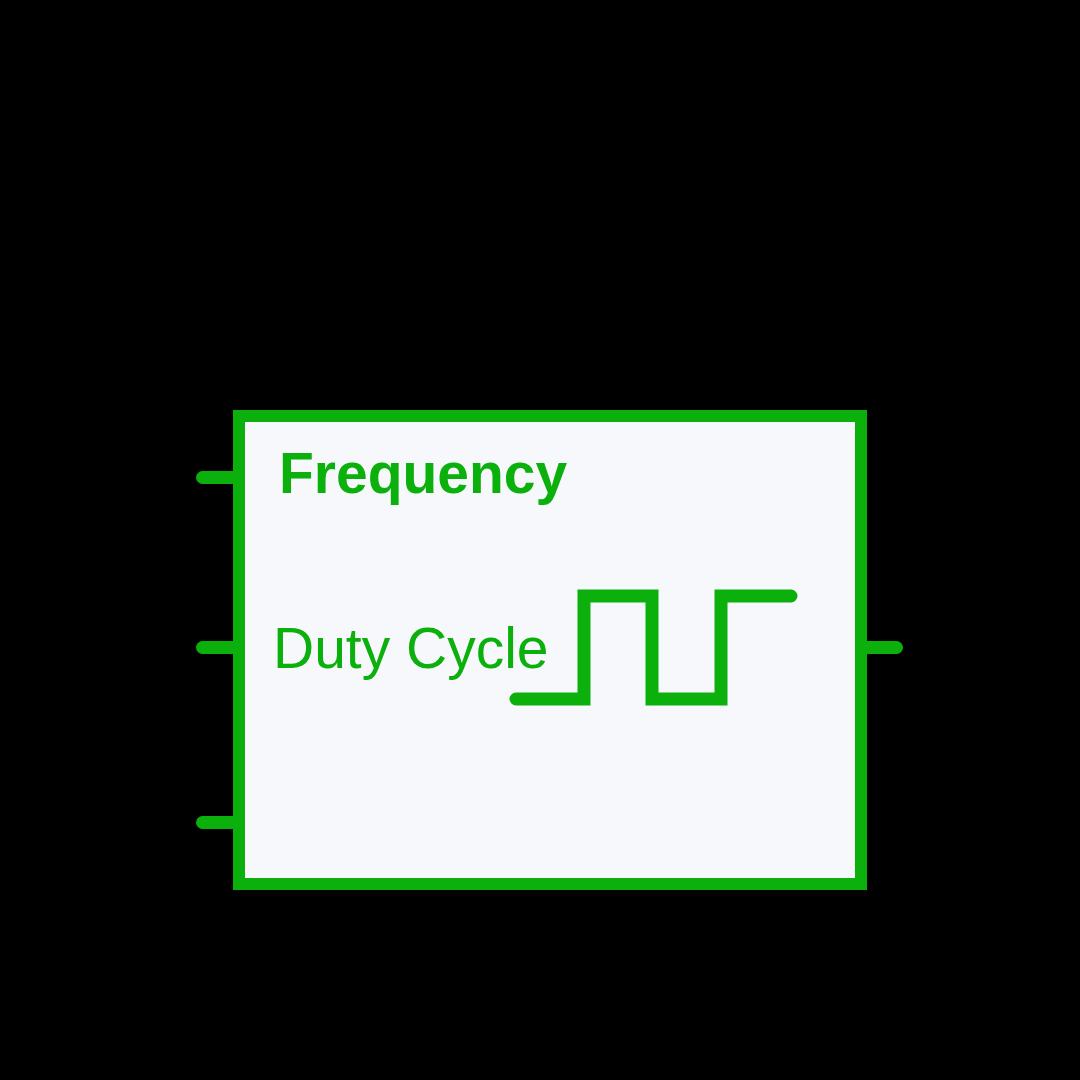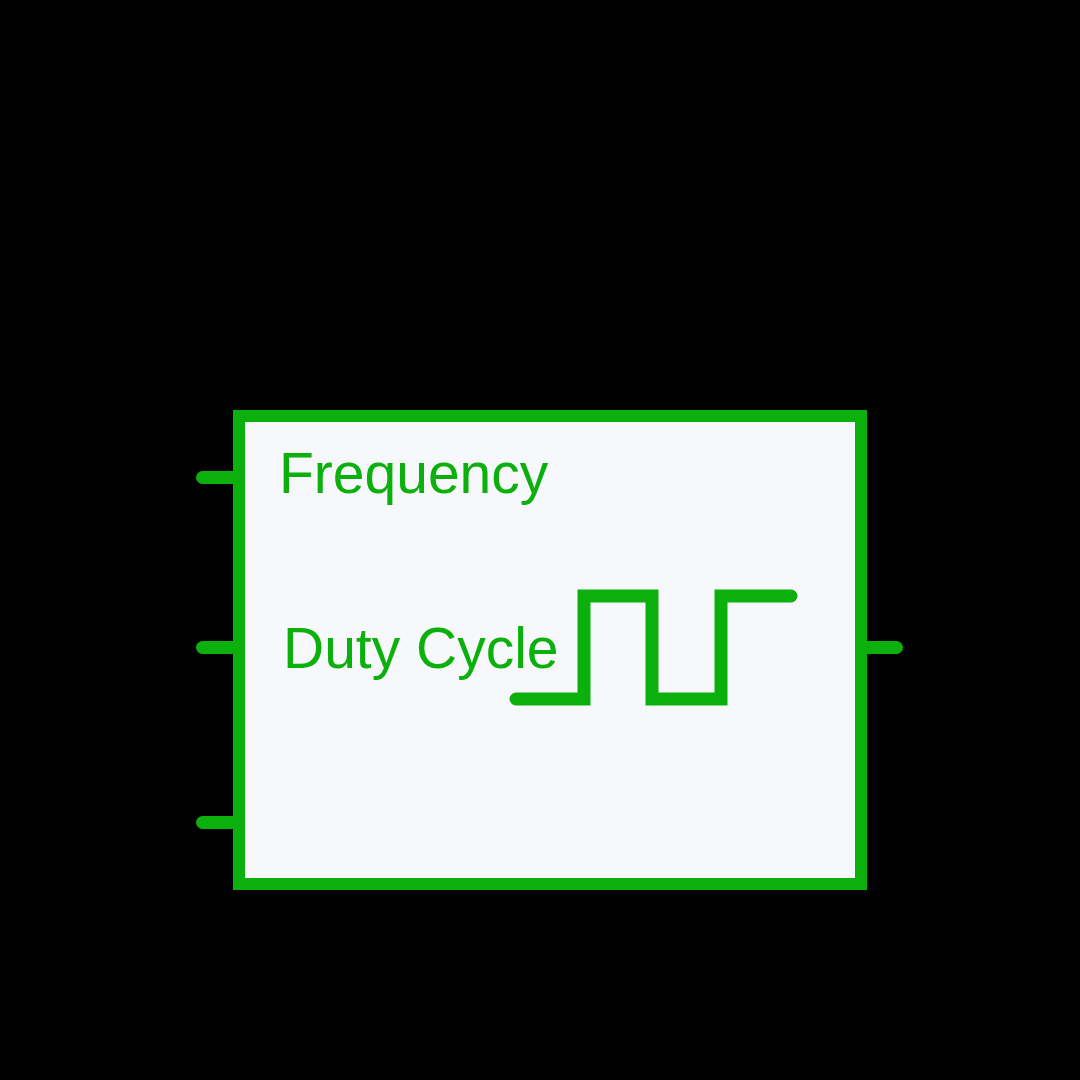--- a/index.html
+++ b/index.html
@@ -37,22 +37,22 @@
   .port.p1 { top: 471px; }
   .port.p2 { top: 641px; }
   .port.p3 { top: 816px; }
   .port-label {
     position: absolute;
     color: var(--accent);
     font-size: 57px;
     line-height: 57px;
     white-space: nowrap;
   }
-  .lbl-frequency { left: 279px; top: 445px; }
-  .lbl-duty      { left: 283px; top: 620px; }
+  .lbl-frequency { left: 279px; top: 445px; font-weight: bold; }
+  .lbl-duty      { left: 273px; top: 620px; }
   .lbl-phase     { left: 267px; top: 794px; }
   .wave {
     position: absolute;
     left: 495px; top: 575px;
     width: 320px; height: 140px;
   }
 </style>
 </head>
 <body>
 

